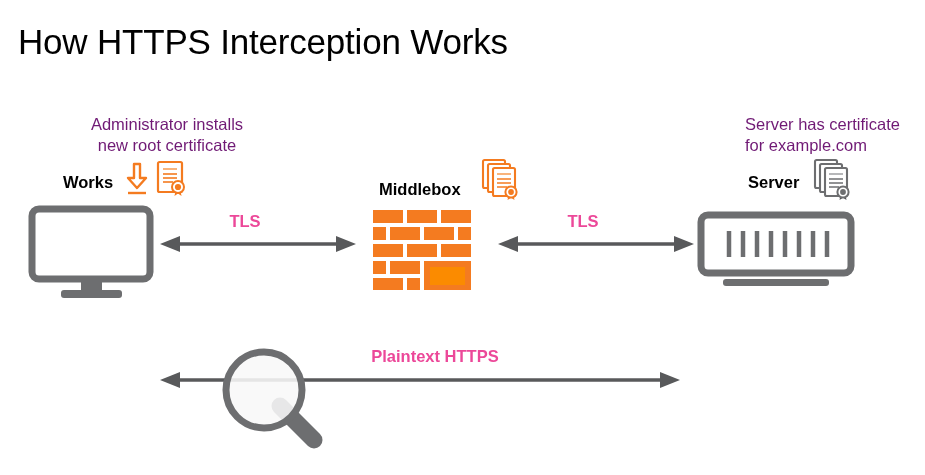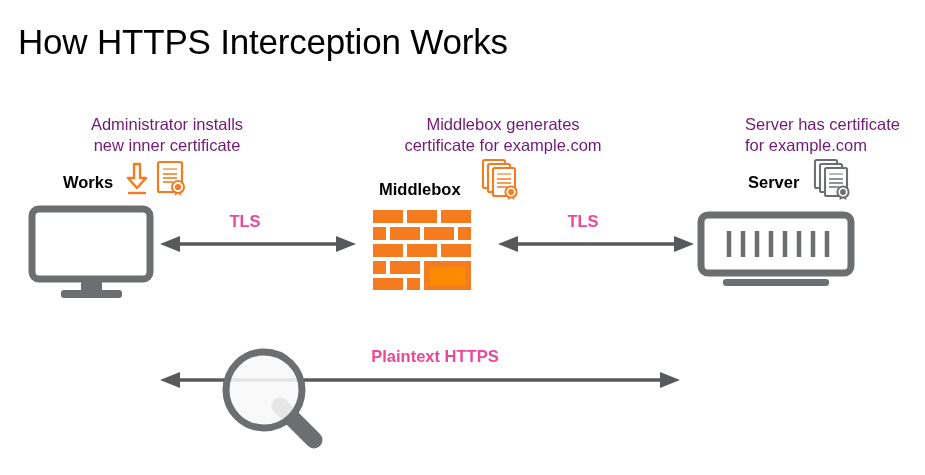--- a/index.html
+++ b/index.html
@@ -64,21 +64,21 @@
 </style>
 </head>
 <body>
 
 <div id="canvas">
 
   <div class="abs" id="page-title">How HTTPS Interception Works</div>
 
   <div class="abs caption center" style="left:62px; top:114px; width:210px;">
     <div>Administrator installs</div>
-    <div>new inner certificate</div>
+    <div>new root certificate</div>
   </div>
 
   <div class="abs node-label" style="left:63px; top:173px;">Works</div>
 
   <div class="abs" style="left:122px; top:161px;">
     <svg class="svg-block" width="30" height="36" viewBox="0 0 30 36">
       <path d="M12 3 L18 3 L18 17 L24 17 L15 27 L6 17 L12 17 Z" fill="none" stroke="#F47B20" stroke-width="2.4" stroke-linejoin="round"></path>
       <line x1="6" y1="32" x2="24" y2="32" stroke="#F47B20" stroke-width="2.4" stroke-linecap="butt"></line>
     </svg>
   </div>
@@ -107,24 +107,20 @@
   <div class="abs link-label" style="left:185px; top:212px; width:120px;">TLS</div>
 
   <div class="abs" style="left:160px; top:234px;">
     <svg class="svg-block" width="196" height="20" viewBox="0 0 196 20">
       <line x1="16" y1="10" x2="180" y2="10" stroke="#58595B" stroke-width="3.4"></line>
       <path d="M0 10 L20 2 L20 18 Z" fill="#58595B"></path>
       <path d="M196 10 L176 2 L176 18 Z" fill="#58595B"></path>
     </svg>
   </div>
 
-  <div class="abs caption center" style="left:368px; top:114px; width:270px;">
-    <div>Middlebox generates</div>
-    <div>certificate for example.com</div>
-  </div>
 
   <div class="abs node-label" style="left:379px; top:180px;">Middlebox</div>
 
   <div class="abs" style="left:480px; top:158px;">
     <svg class="svg-block" width="42" height="42" viewBox="0 0 42 42">
       <rect x="3" y="2" width="22" height="28" rx="1.5" fill="#ffffff" stroke="#F47B20" stroke-width="2.1"></rect>
       <rect x="8" y="6" width="22" height="28" rx="1.5" fill="#ffffff" stroke="#F47B20" stroke-width="2.1"></rect>
       <rect x="13" y="10" width="22" height="28" rx="1.5" fill="#ffffff" stroke="#F47B20" stroke-width="2.1"></rect>
       <line x1="17" y1="16" x2="31" y2="16" stroke="#F9B47C" stroke-width="2"></line>
       <line x1="17" y1="21" x2="31" y2="21" stroke="#F47B20" stroke-width="1.5"></line>

